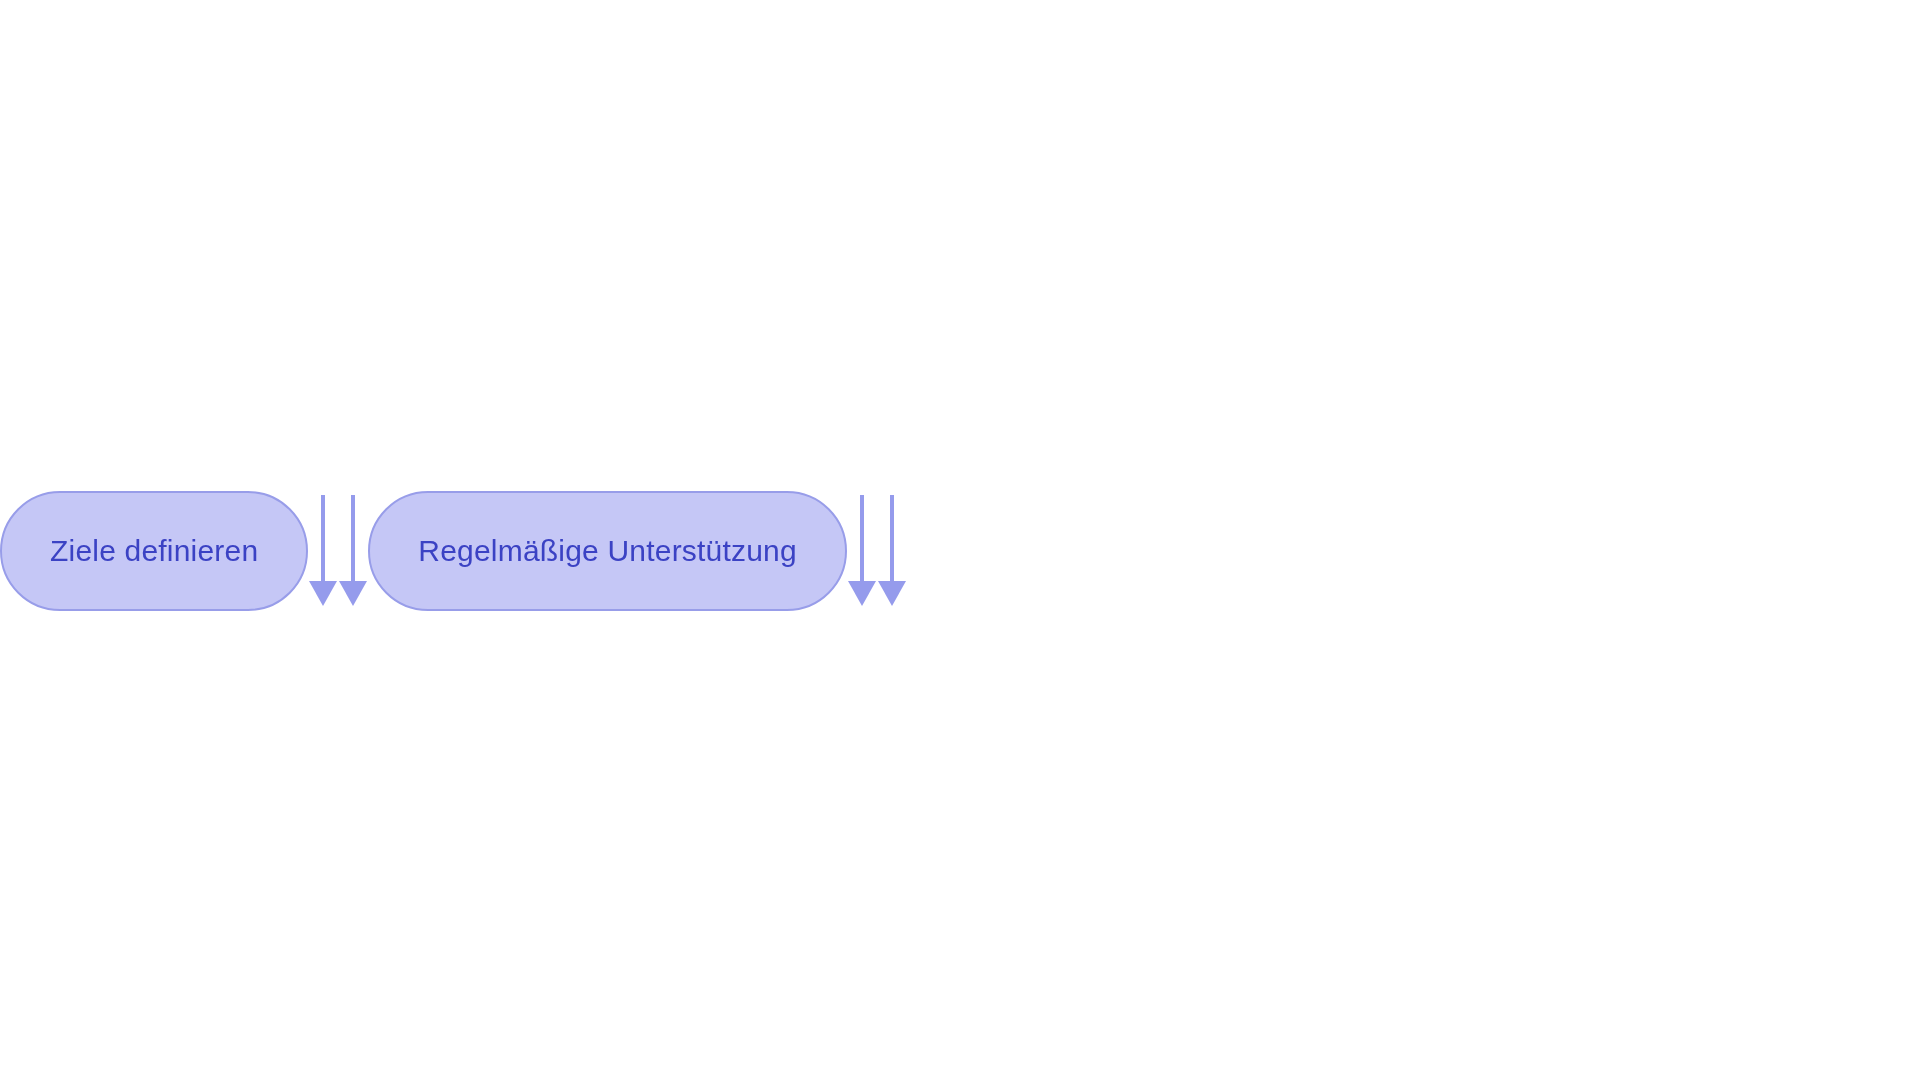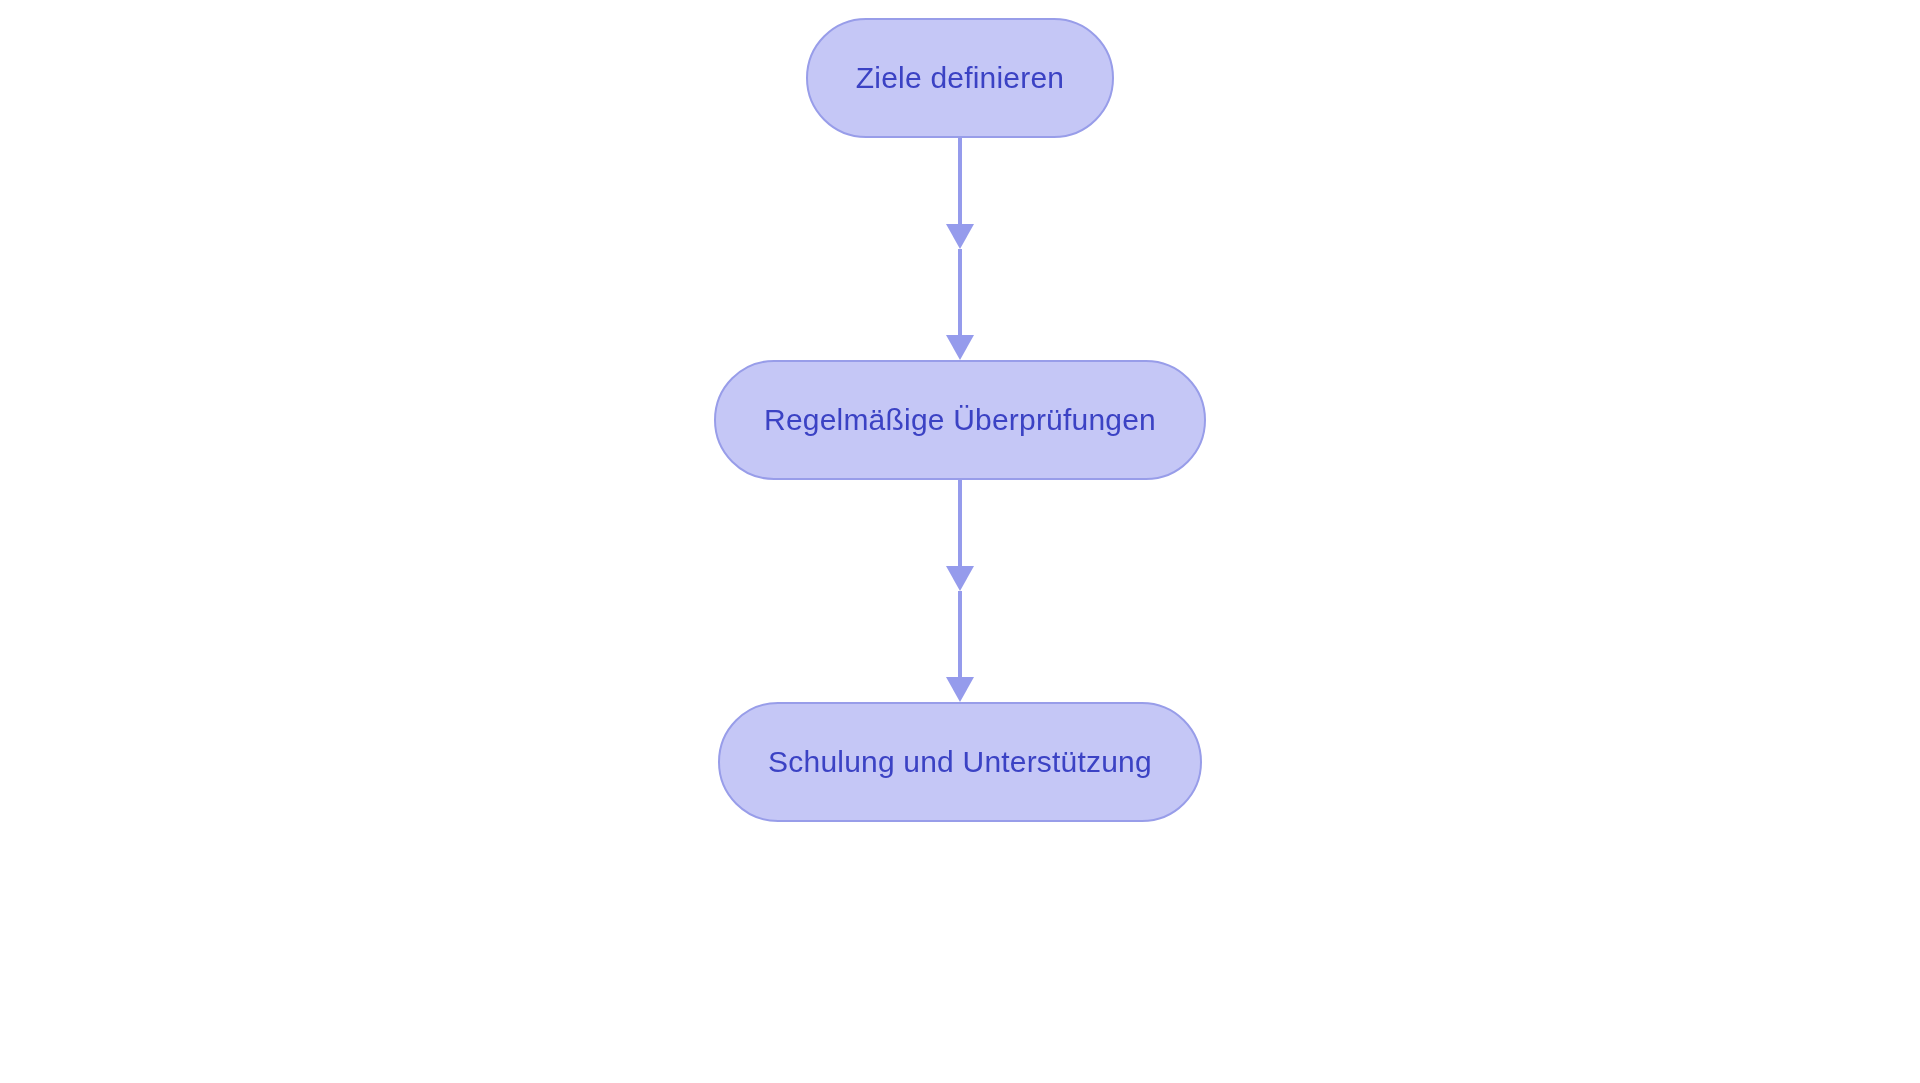--- a/index.html
+++ b/index.html
@@ -14,21 +14,20 @@
     width: 1920px;
     height: 1083px;
     background: var(--background);
     font-family: "Liberation Sans", sans-serif;
     overflow: hidden;
   }
   .canvas {
     width: 1920px;
     height: 1083px;
     display: flex;
-    flex-direction: column;
     align-items: center;
     padding-top: 18px;
   }
   .flow-node {
     height: 120px;
     min-width: 300px;
     padding: 0 48px;
     border-radius: 60px;
     background: var(--node-fill);
     border: 2px solid var(--node-border);
@@ -79,31 +78,28 @@
     <div class="arrow-head"></div>
   </div>
 
 
   <div class="flow-arrow">
     <div class="arrow-line"></div>
     <div class="arrow-head"></div>
   </div>
 
   <div class="flow-node">
-    <span class="node-label">Regelmäßige Überprüfungen</span>
+    <span class="node-label">Regelmäßige Unterstützung</span>
   </div>
 
   <div class="flow-arrow">
     <div class="arrow-line"></div>
     <div class="arrow-head"></div>
   </div>
 
 
   <div class="flow-arrow">
     <div class="arrow-line"></div>
     <div class="arrow-head"></div>
   </div>
 
-  <div class="flow-node">
-    <span class="node-label">Schulung und Unterstützung</span>
-  </div>
 
 </div>
 
 </body></html>

